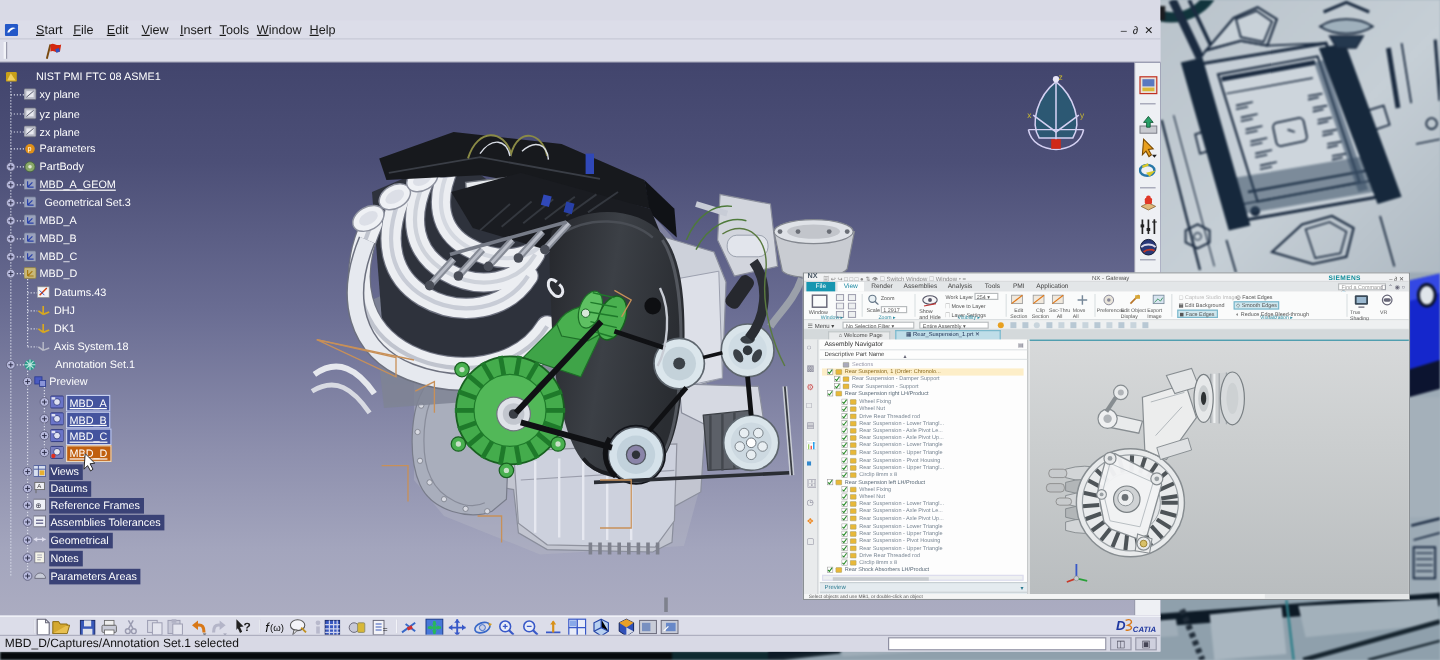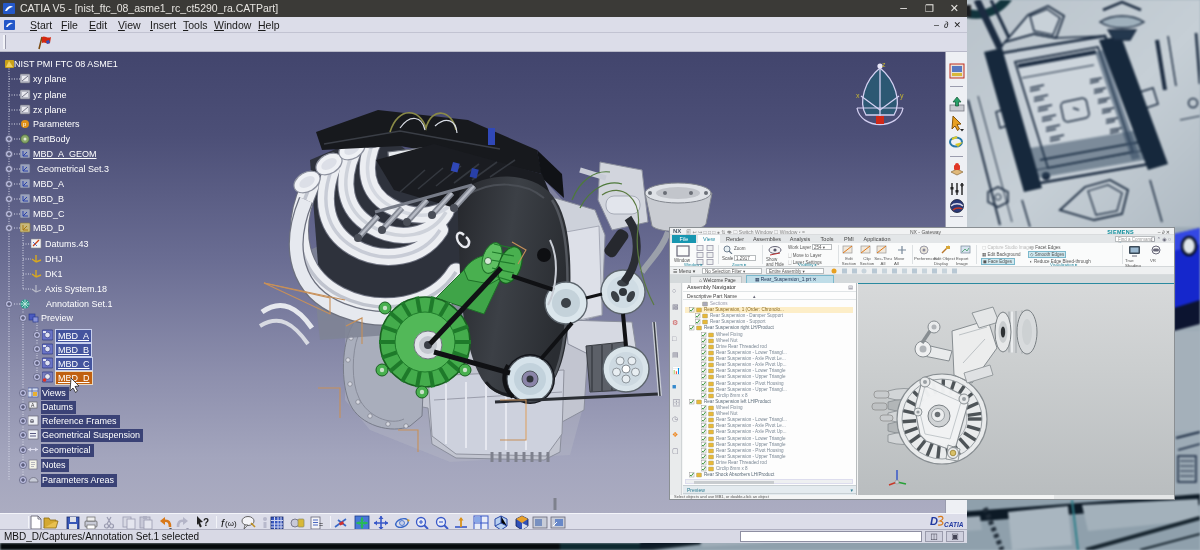--- a/index.html
+++ b/index.html
@@ -121,30 +121,20 @@
 <path d="M1008,512 L1068,506 L1072,545 L1012,550 Z" fill="#a9b6c0"></path>
 <path d="M1082,505 L1198,499 L1200,520 L1088,531 Z" fill="#a3b1bb"></path>
 <path d="M700,536 L980,516 L982,530 L702,547 Z" fill="#9fadb8"></path>
 <path d="M985,508 L1002,550" stroke="#202c38" stroke-width="5" stroke-dasharray="4,3"></path>
 <path d="M1072,500 L1078,550" stroke="#2e7f8a" stroke-width="2"></path>
 <path d="M1086,550 L1200,518" stroke="#16242e" stroke-width="4"></path>
 <path d="M1140,550 L1200,534" stroke="#16242e" stroke-width="2"></path>
 <path d="M640,550 L700,543" stroke="#16242e" stroke-width="3"></path>
     </svg>
   <div id="catia" class="abs">
-    <div id="cat-title" class="abs">
-      <svg class="abs" style="left:3px;top:2px" width="13" height="13">
-          <rect x="0" y="1" width="12" height="11" rx="1" fill="#2458c8"></rect>
-          <path d="M2,9 C4,4 8,3 10,5 C8,5 5,7 4,9 Z" fill="#fff"></path>
-        </svg>
-      <span class="ttxt">CATIA V5 - [nist_ftc_08_asme1_rc_ct5290_ra.CATPart]</span>
-      <span style="position:absolute;right:60px;top:0;font-size:12px;">–</span>
-      <span style="position:absolute;right:33px;top:0;font-size:10px;">❐</span>
-      <span style="position:absolute;right:8px;top:0;font-size:11px;">✕</span>
-    </div>
     <div id="cat-menu" class="abs">
       <svg class="abs" style="left:4px;top:2px" width="12" height="12">
           <rect x="0" y="1" width="11" height="10" rx="1" fill="#2458c8"></rect>
           <path d="M2,8 C3.5,4 7,3 9,4.5 C7,4.6 4.5,6.4 3.7,8 Z" fill="#fff"></path>
         </svg>
       <span style="left:30px"><u>S</u>tart</span>
       <span style="left:61px"><u>F</u>ile</span>
       <span style="left:89px"><u>E</u>dit</span>
       <span style="left:118px"><u>V</u>iew</span>
       <span style="left:150px"><u>I</u>nsert</span>
@@ -271,21 +261,21 @@
             <circle cx="37" cy="311" r="3.6" fill="#b8badd" stroke="#595b78" stroke-width="0.7"></circle>
             <path d="M35,311 L39,311 M37,309 L37,313" stroke="#2a2c48" stroke-width="0.8"></path>
           </g>
 <g>
             <circle cx="37" cy="325" r="3.6" fill="#b8badd" stroke="#595b78" stroke-width="0.7"></circle>
             <path d="M35,325 L39,325 M37,323 L37,327" stroke="#2a2c48" stroke-width="0.8"></path>
           </g>
         </svg>
       <div id="tree">
           <div class="trow" style="left:0;top:6px">
-            <span class="abs" style="left:14px;top:0">NIST PMI FTC 08 ASME1</span>
+            <span class="abs" style="left:30px;top:0">NIST PMI FTC 08 ASME1</span>
           </div>
           <svg class="abs" style="left:4px;top:6px" width="11" height="12">
             <rect x="1" y="2" width="9" height="8" rx="1" fill="#c8a018"></rect>
             <path d="M2,9 L5,3 L9,9 Z" fill="#f0d060"></path>
           </svg>
       <div class="trow" style="left:0;top:21px">
             <span class="abs" style="left:33px;top:0">xy plane</span>
           </div>
           <svg class="abs" style="left:20px;top:21px" width="11" height="12">
             <rect x="0" y="1" width="10" height="9" rx="1" fill="#b8bac6" stroke="#6a6c7a" stroke-width="0.6"></rect>
@@ -456,21 +446,21 @@
             <text x="3" y="6" font-size="5" fill="#333">A</text>
           </svg>
       <div class="trow" style="left:0;top:363px">
             <span class="abs hl" style="left:41px;top:0">Reference Frames</span>
           </div>
           <svg class="abs" style="left:28px;top:363px" width="11" height="12">
             <rect x="0" y="1" width="10" height="9" fill="#eef0f6" stroke="#667" stroke-width="0.7"></rect>
             <text x="1.5" y="8" font-size="6" fill="#334">⊕</text>
           </svg>
       <div class="trow" style="left:0;top:377px">
-            <span class="abs hl" style="left:41px;top:0">Geometrical Suspension</span>
+            <span class="abs hl" style="left:41px;top:0">Assemblies Tolerances</span>
           </div>
           <svg class="abs" style="left:28px;top:377px" width="11" height="12">
             <rect x="0" y="1" width="10" height="9" fill="#eef0f6" stroke="#667" stroke-width="0.7"></rect>
             <path d="M2,7 L8,7 M2,4.5 L8,4.5" stroke="#336" stroke-width="0.8"></path>
           </svg>
       <div class="trow" style="left:0;top:392px">
             <span class="abs hl" style="left:41px;top:0">Geometrical</span>
           </div>
           <svg class="abs" style="left:28px;top:392px" width="11" height="12">
             <path d="M0,5.5 L10,5.5" stroke="#dde" stroke-width="1"></path>

